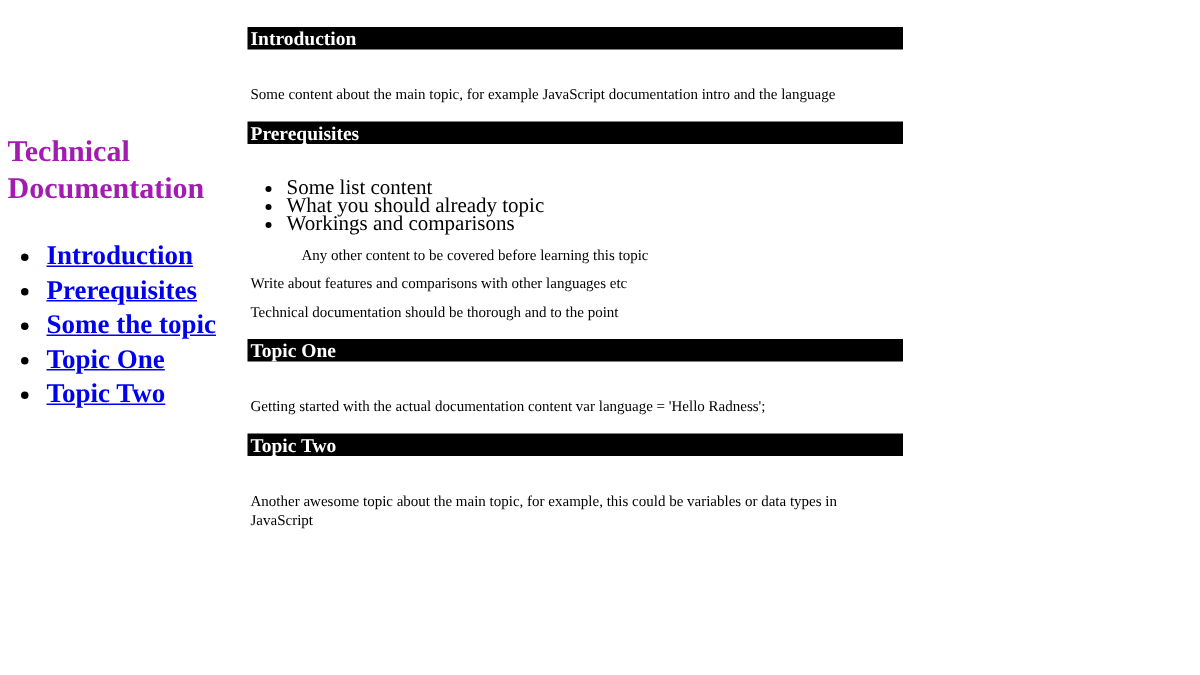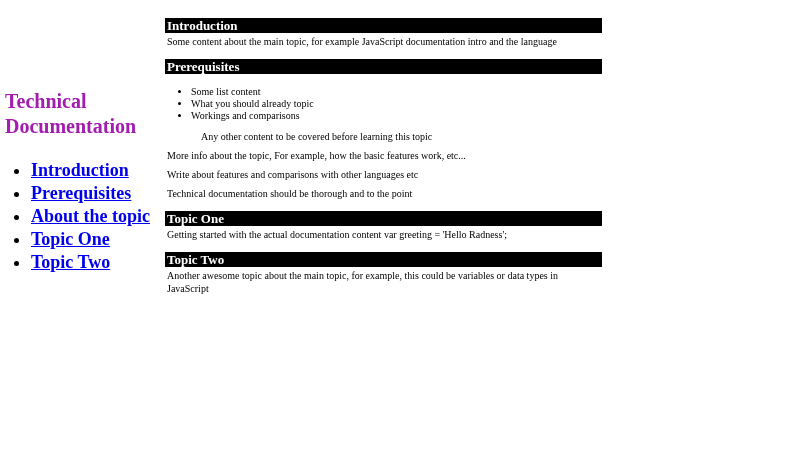--- a/index.html
+++ b/index.html
@@ -65,42 +65,42 @@
     line-height: 15px;
     padding: 0 0 0 2px;
     margin: 11px 0 0 0;
   }
   section:first-child h2.bar { margin-top: 0; }
   main.doc p {
     font-size: 10px;
     line-height: 13px;
     margin: 6px 0 0 2px;
   }
-  h2.bar + p { margin-top: 2px; }
+  h2.bar + p { margin-top: 24px; }
   ul.doc-list + p { margin-top: 8px; margin-left: 36px; }
   ul.doc-list {
-    font-size: 10px;
+    font-size: 14px;
     line-height: 12px;
-    margin: 12px 0 0 2px;
+    margin: 24px 0 0 2px;
     padding: 0 0 0 24px;
     list-style: disc;
   }
   ul.doc-list li { margin: 0; }
 </style>
 </head>
 <body>
 
 <div class="page">
 
   <nav class="sidebar">
     <h1 class="site-title">Technical Documentation</h1>
     <ul class="nav-list">
       <li><a href="#">Introduction</a></li>
       <li><a href="#">Prerequisites</a></li>
-      <li><a href="#">About the topic</a></li>
+      <li><a href="#">Some the topic</a></li>
       <li><a href="#">Topic One</a></li>
       <li><a href="#">Topic Two</a></li>
     </ul>
   </nav>
 
   <main class="doc">
 
     <section>
       <h2 class="bar">Introduction</h2>
       <p>Some content about the main topic, for example JavaScript documentation intro and the language</p>
@@ -110,28 +110,27 @@
       <h2 class="bar">Prerequisites</h2>
       <ul class="doc-list">
         <li>Some list content</li>
         <li>What you should already topic</li>
         <li>Workings and comparisons</li>
       </ul>
       <p>Any other content to be covered before learning this topic</p>
     </section>
 
     <section>
-      <p>More info about the topic, For example, how the basic features work, etc...</p>
       <p>Write about features and comparisons with other languages etc</p>
       <p>Technical documentation should be thorough and to the point</p>
     </section>
 
     <section>
       <h2 class="bar">Topic One</h2>
-      <p>Getting started with the actual documentation content var greeting = 'Hello Radness';</p>
+      <p>Getting started with the actual documentation content var language = 'Hello Radness';</p>
     </section>
 
     <section>
       <h2 class="bar">Topic Two</h2>
       <p>Another awesome topic about the main topic, for example, this could be variables or data types in JavaScript</p>
     </section>
 
   </main>
 </div>
 

